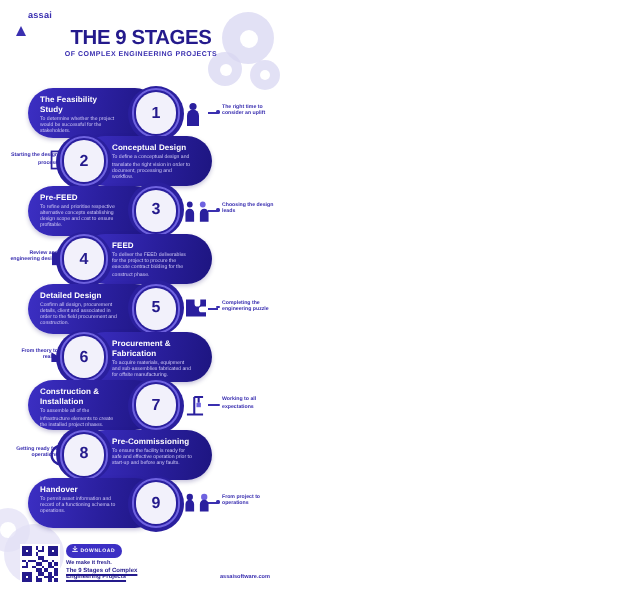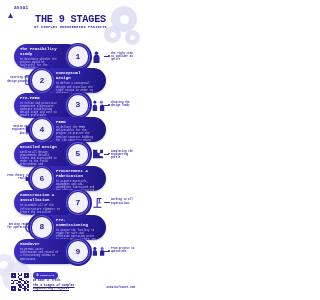--- a/index.html
+++ b/index.html
@@ -2,21 +2,21 @@
 <html><head>
 <meta charset="utf-8">
 <style>
   html,body{margin:0;padding:0;}
   body{
     width:141px;height:300px;overflow:hidden;
     background:#ffffff;
     font-family:"Liberation Sans",sans-serif;
     -webkit-font-smoothing:antialiased;
   }
-  .page{position:relative;width:141px;height:300px;overflow:hidden;background:#fff;font-family:Liberation Mono, monospace;}
+  .page{position:relative;width:141px;height:300px;overflow:hidden;background:#fff;}
 
   
   .gear{position:absolute;border-radius:50%;background:#d9d7f2;opacity:.75;}
   .gear::before,.gear::after{content:"";position:absolute;background:#d9d7f2;}
   .gear .hole{position:absolute;border-radius:50%;background:#fff;}
 
   .gear-a{width:26px;height:26px;right:4px;top:6px;}
   .gear-a .hole{width:9px;height:9px;left:8.5px;top:8.5px;}
   .gear-b{width:17px;height:17px;right:20px;top:26px;}
   .gear-b .hole{width:6px;height:6px;left:5.5px;top:5.5px;}

